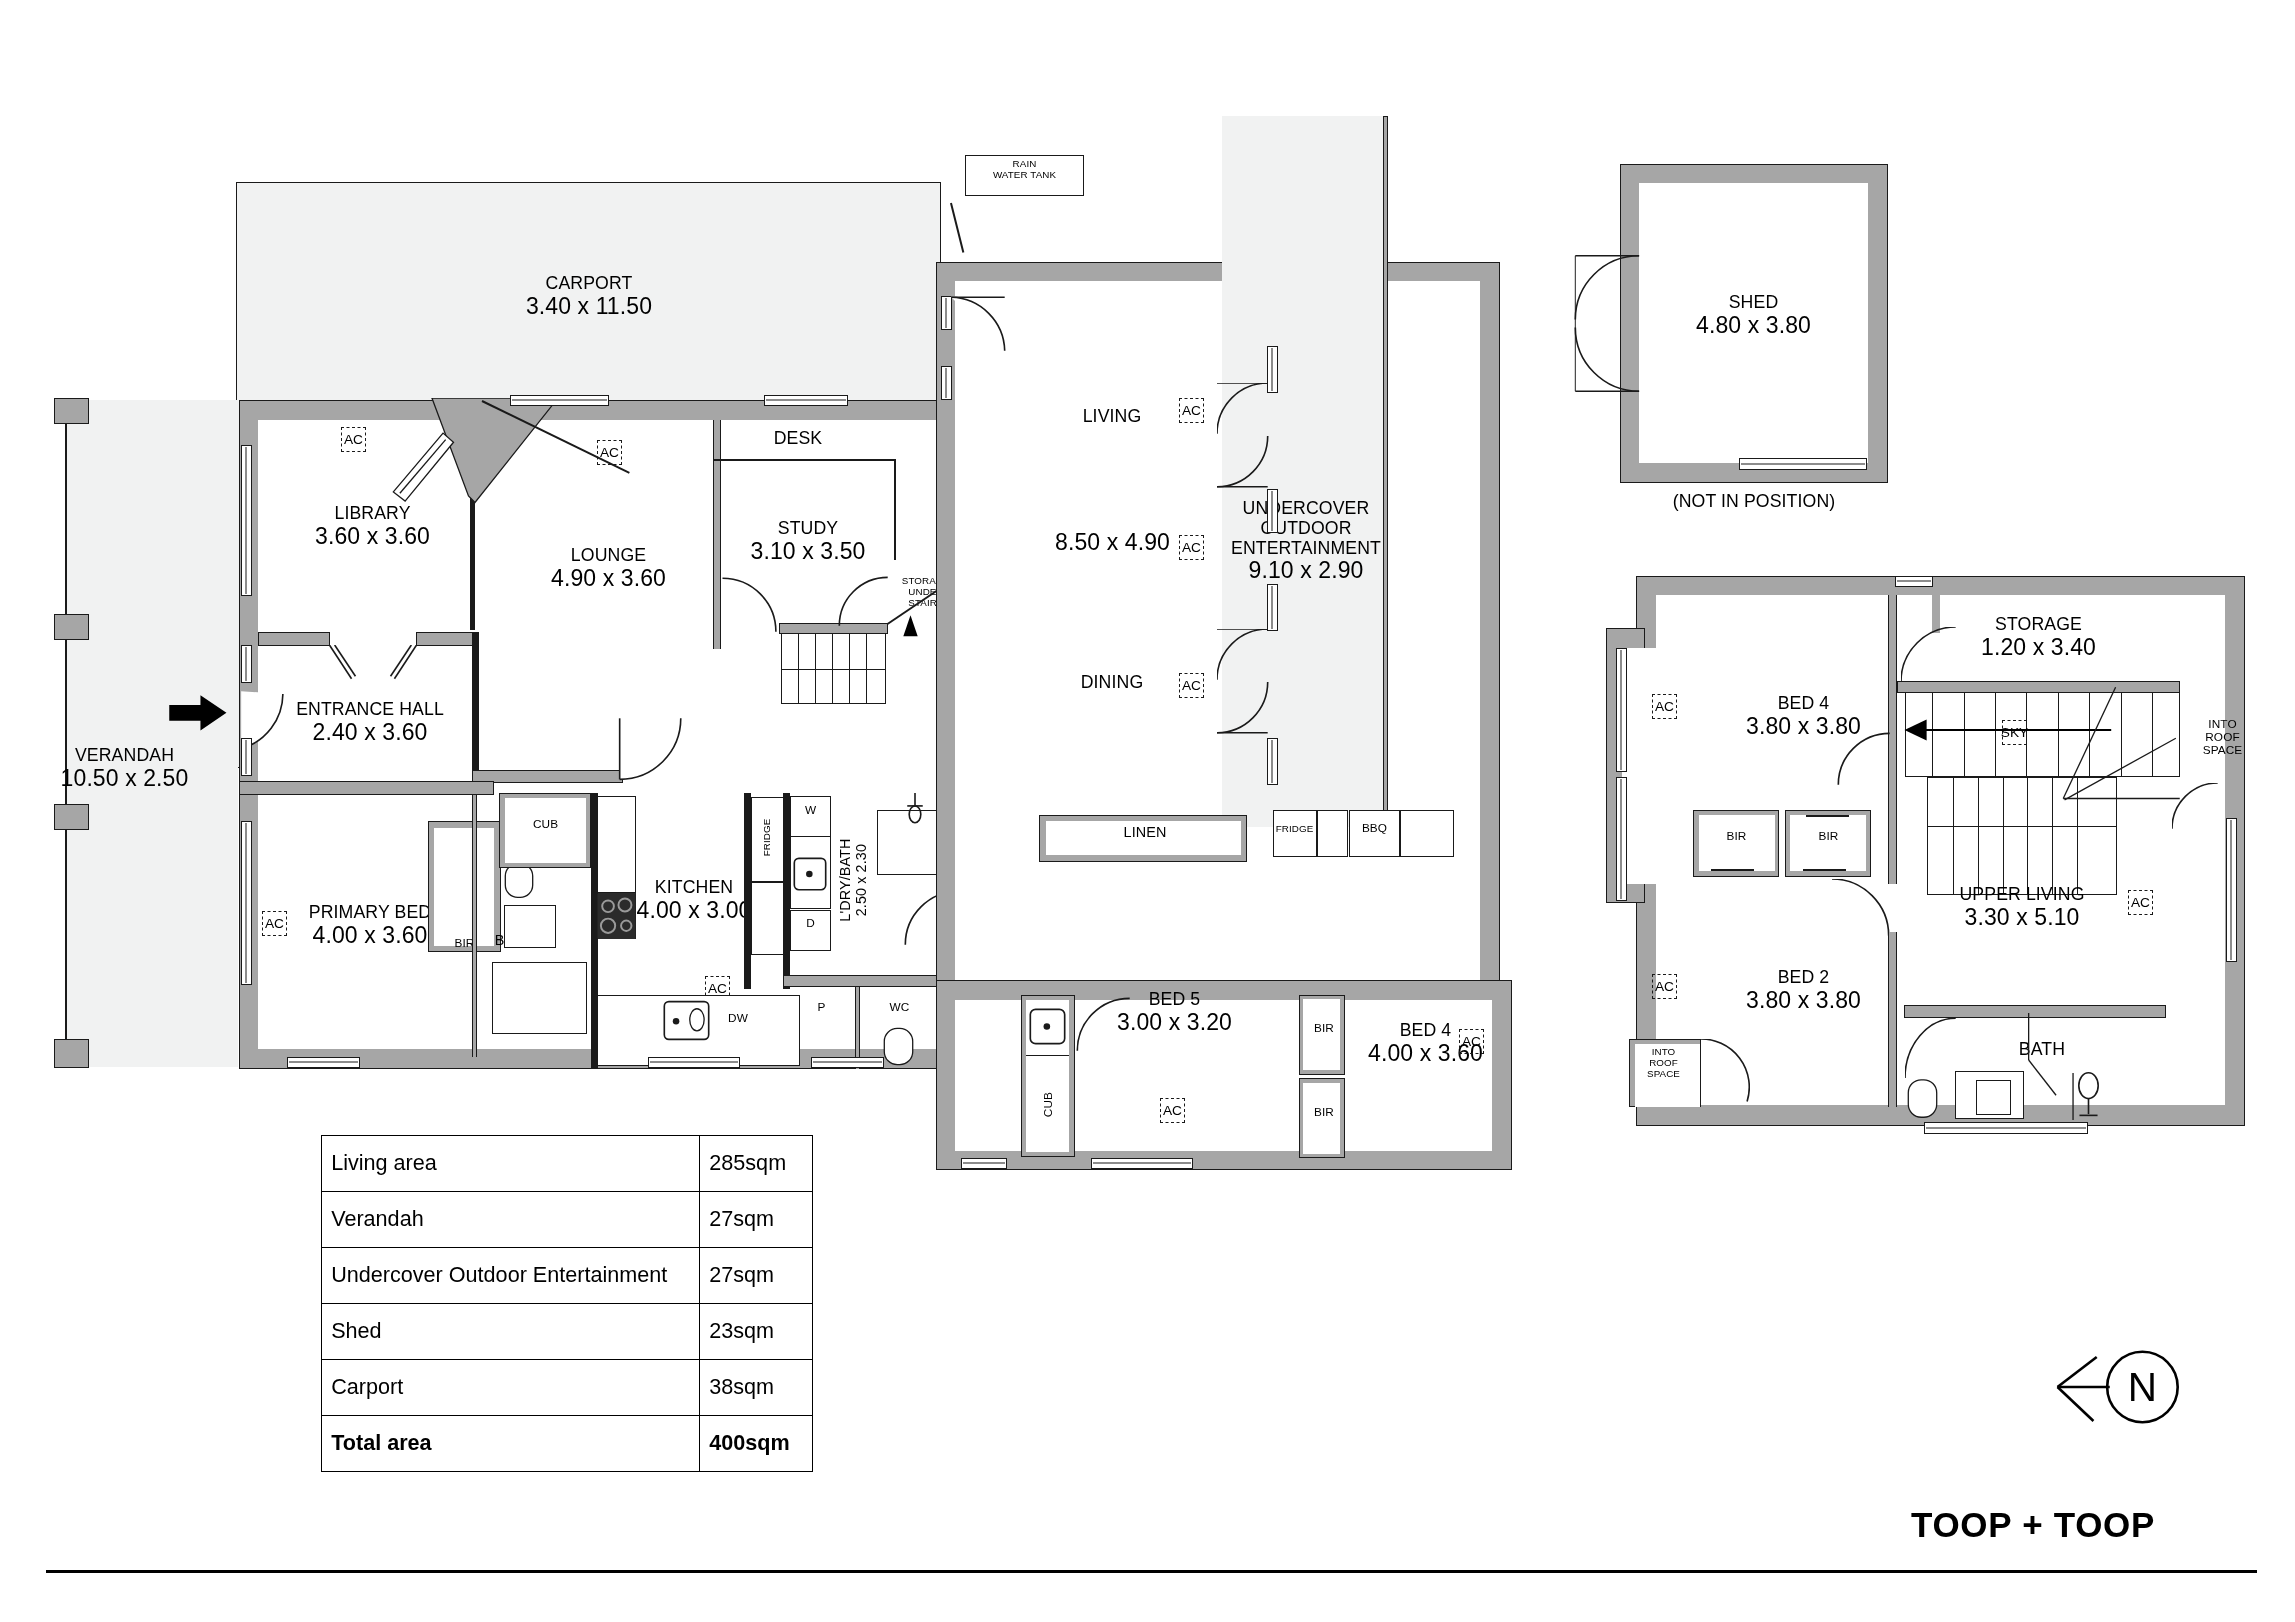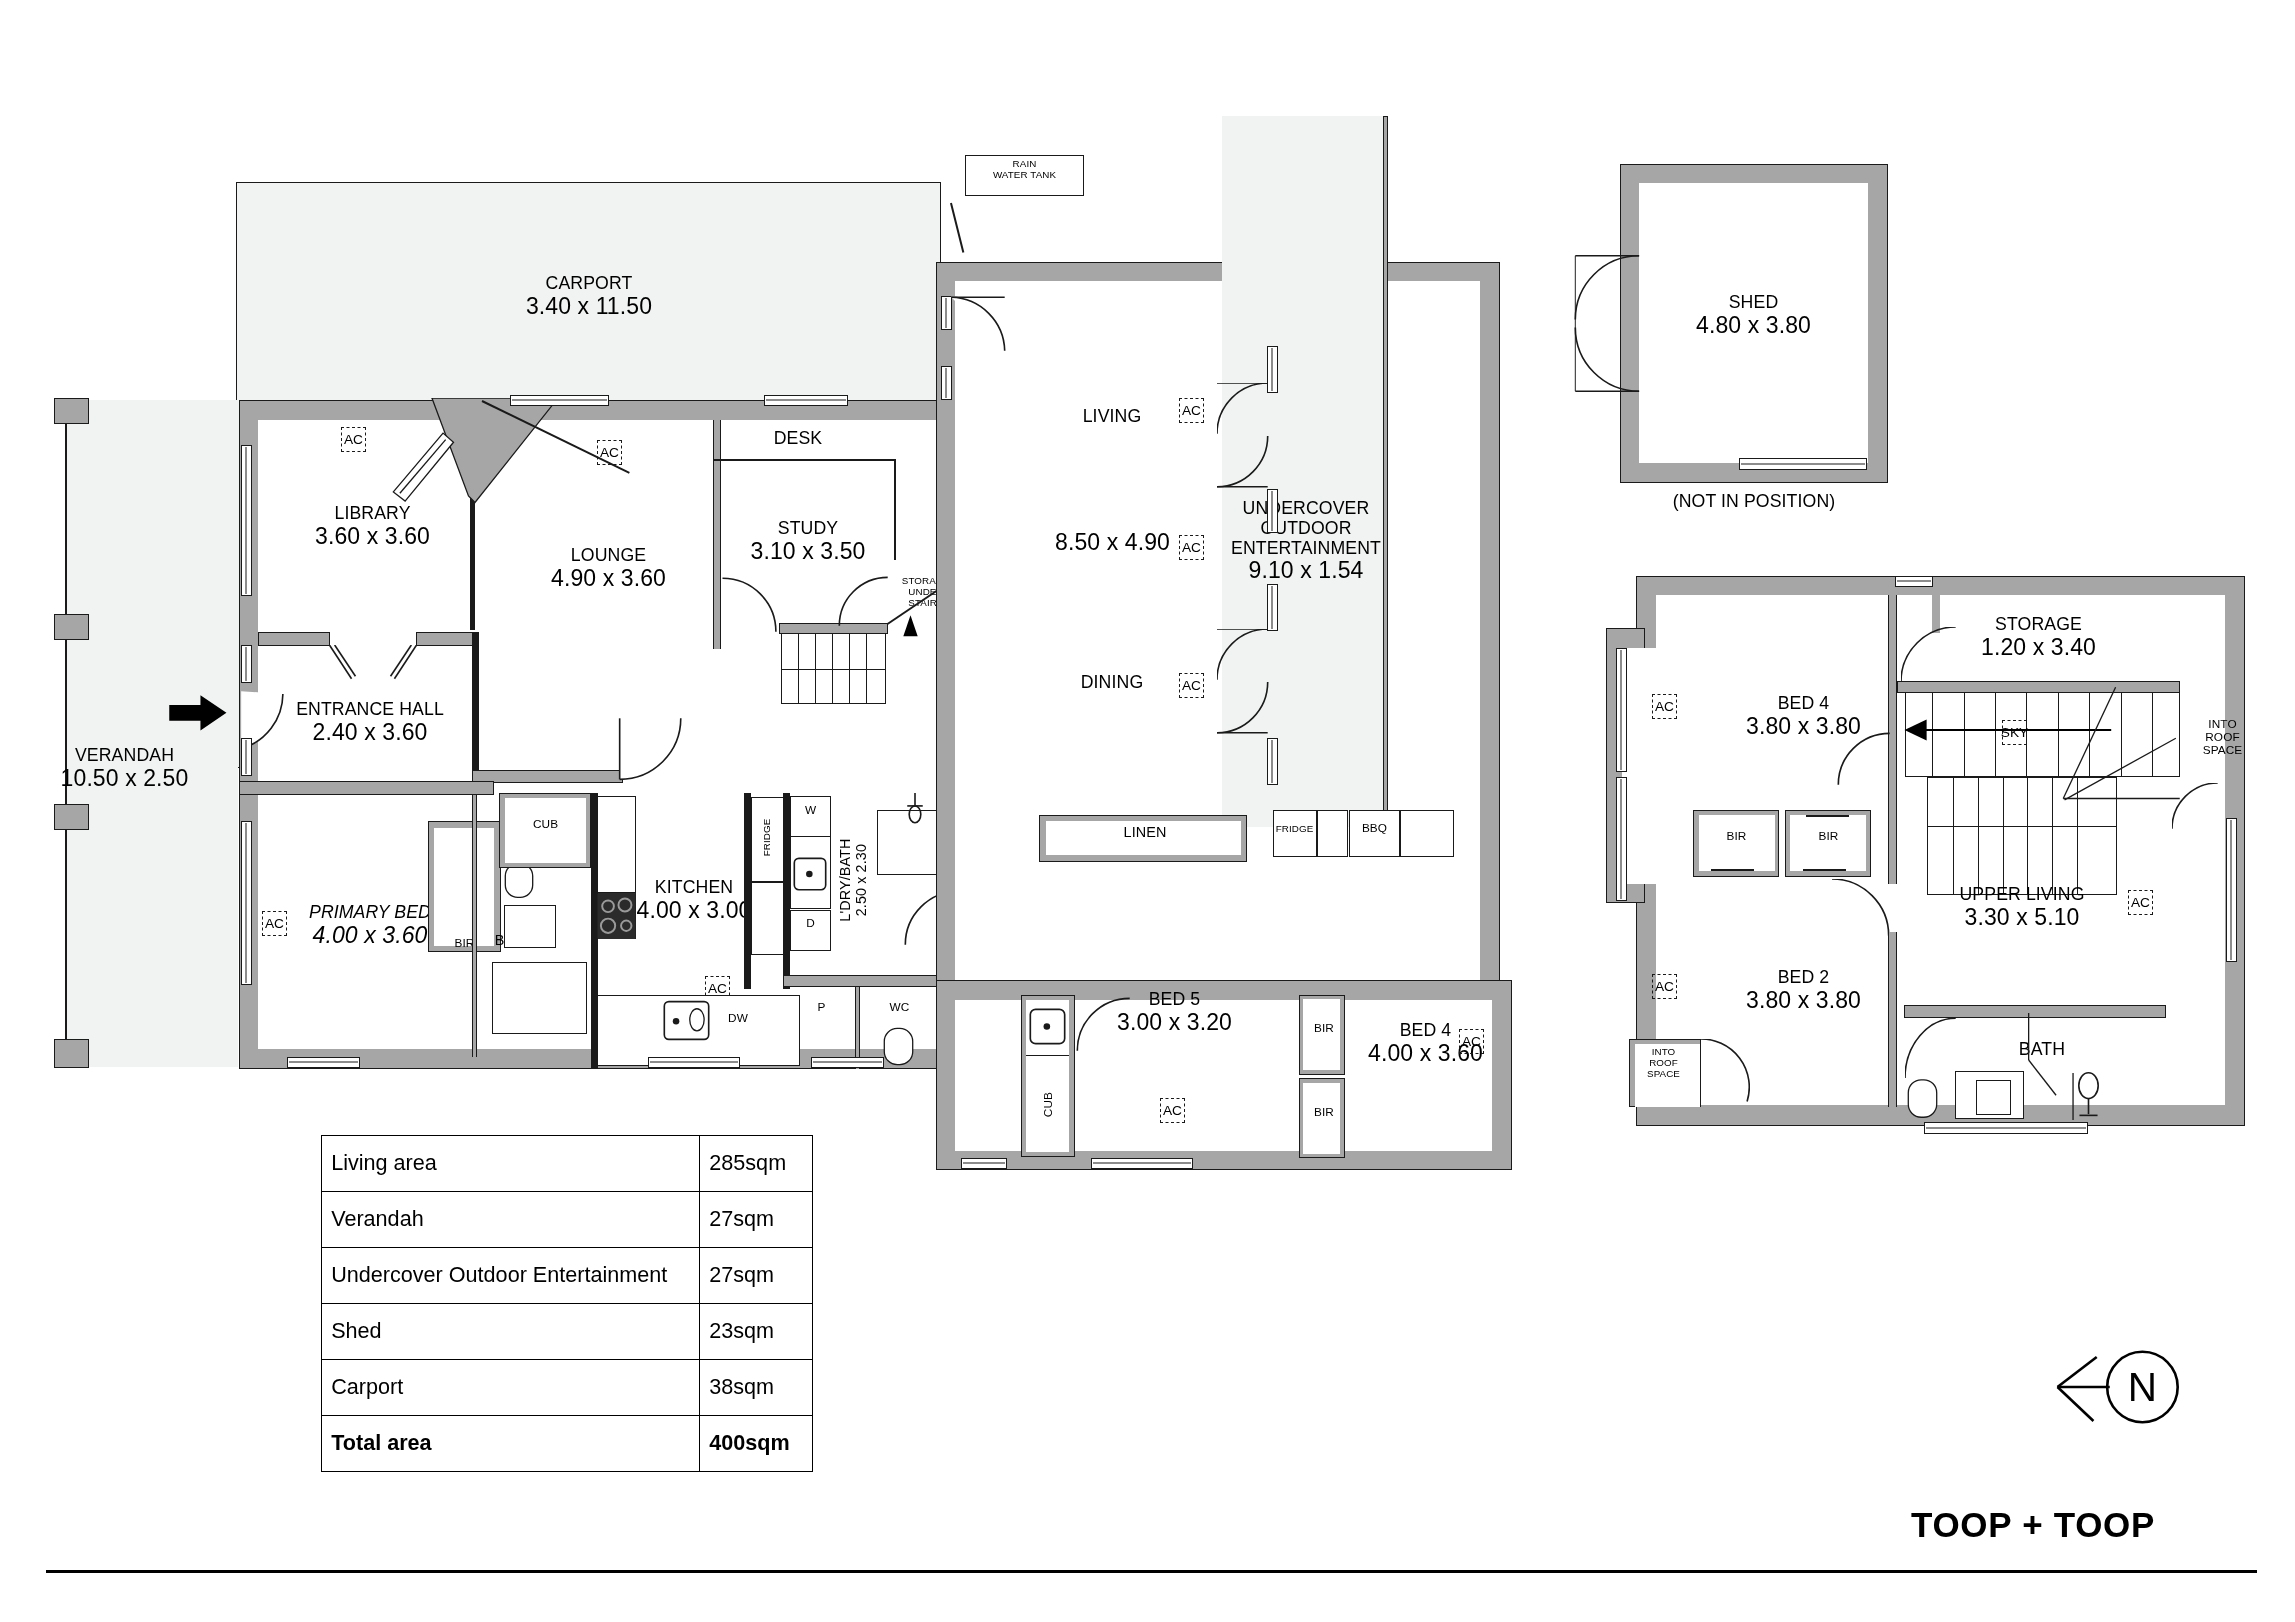--- a/index.html
+++ b/index.html
@@ -191,21 +191,21 @@
     <span class="nm">ENTRANCE HALL</span>
     <span class="dim">2.40 x 3.60</span>
   </div>
 
   <svg style="position:absolute; left:241px; top:690px; width:59px; height:60px;" viewBox="0 0 90 92">
     <path d="M0 2 L0 90 A88 88 0 0 0 64 6 Z" fill="#fff" stroke="none"></path>
     <path d="M0 90 A88 88 0 0 0 64 6" fill="none" stroke="#1a1a1a" stroke-width="2.5"></path>
   </svg>
 
   <div class="wall-thin" style="left:239px; top:781px; width:255px; height:14.4px;"></div>
-  <div class="lbl" style="left:275px; top:903px; width:190px;font-style:italic;">
+  <div class="lbl" style="left:275px; top:903px; width:190px;">
     <span class="nm">PRIMARY BED</span>
     <span class="dim">4.00 x 3.60</span>
   </div>
   <div class="ac" style="left:262px; top:911px;">
       <span>AC</span>
     </div>
 
   <div class="wall-thin" style="left:428px; top:821px; width:73px; height:131px;"></div>
   <div class="white" style="left:434px; top:828px; width:60px; height:118px;"></div>
   <div class="lbl xs" style="left:432px; top:937px; width:65px;">
@@ -364,21 +364,21 @@
   <div class="ac" style="left:1179px; top:673px;">
       <span>AC</span>
     </div>
 
   <div class="shaded" style="left:1222px; top:116px; width:166px; height:711px; background:#f1f2f2; border:none;"></div>
   <div class="wall" style="left:1383px; top:116px; width:5.2px; height:711px;"></div>
   <div class="lbl" style="left:1209px; top:499px; width:194px;">
     <span class="nm">UNDERCOVER</span>
     <span class="nm">OUTDOOR</span>
     <span class="nm">ENTERTAINMENT</span>
-    <span class="dim">9.10 x 1.54</span>
+    <span class="dim">9.10 x 2.90</span>
   </div>
 
   <div class="win-v" style="left:1267px; top:346px; width:10.5px; height:47px;"></div>
   <svg style="position:absolute; left:1217px; top:383px; width:52px; height:52px;" viewBox="0 0 80 80">
     <path d="M78 0 A78 78 0 0 0 0 78" fill="none" stroke="#1a1a1a" stroke-width="2.5"></path>
     <line x1="0" y1="0" x2="78" y2="0" stroke="#1a1a1a" stroke-width="2.5"></line>
   </svg>
   <svg style="position:absolute; left:1217px; top:436px; width:52px; height:52px;" viewBox="0 0 80 80">
     <path d="M78 0 A78 78 0 0 1 0 78" fill="none" stroke="#1a1a1a" stroke-width="2.5"></path>
     <line x1="0" y1="78" x2="78" y2="78" stroke="#1a1a1a" stroke-width="2.5"></line>

